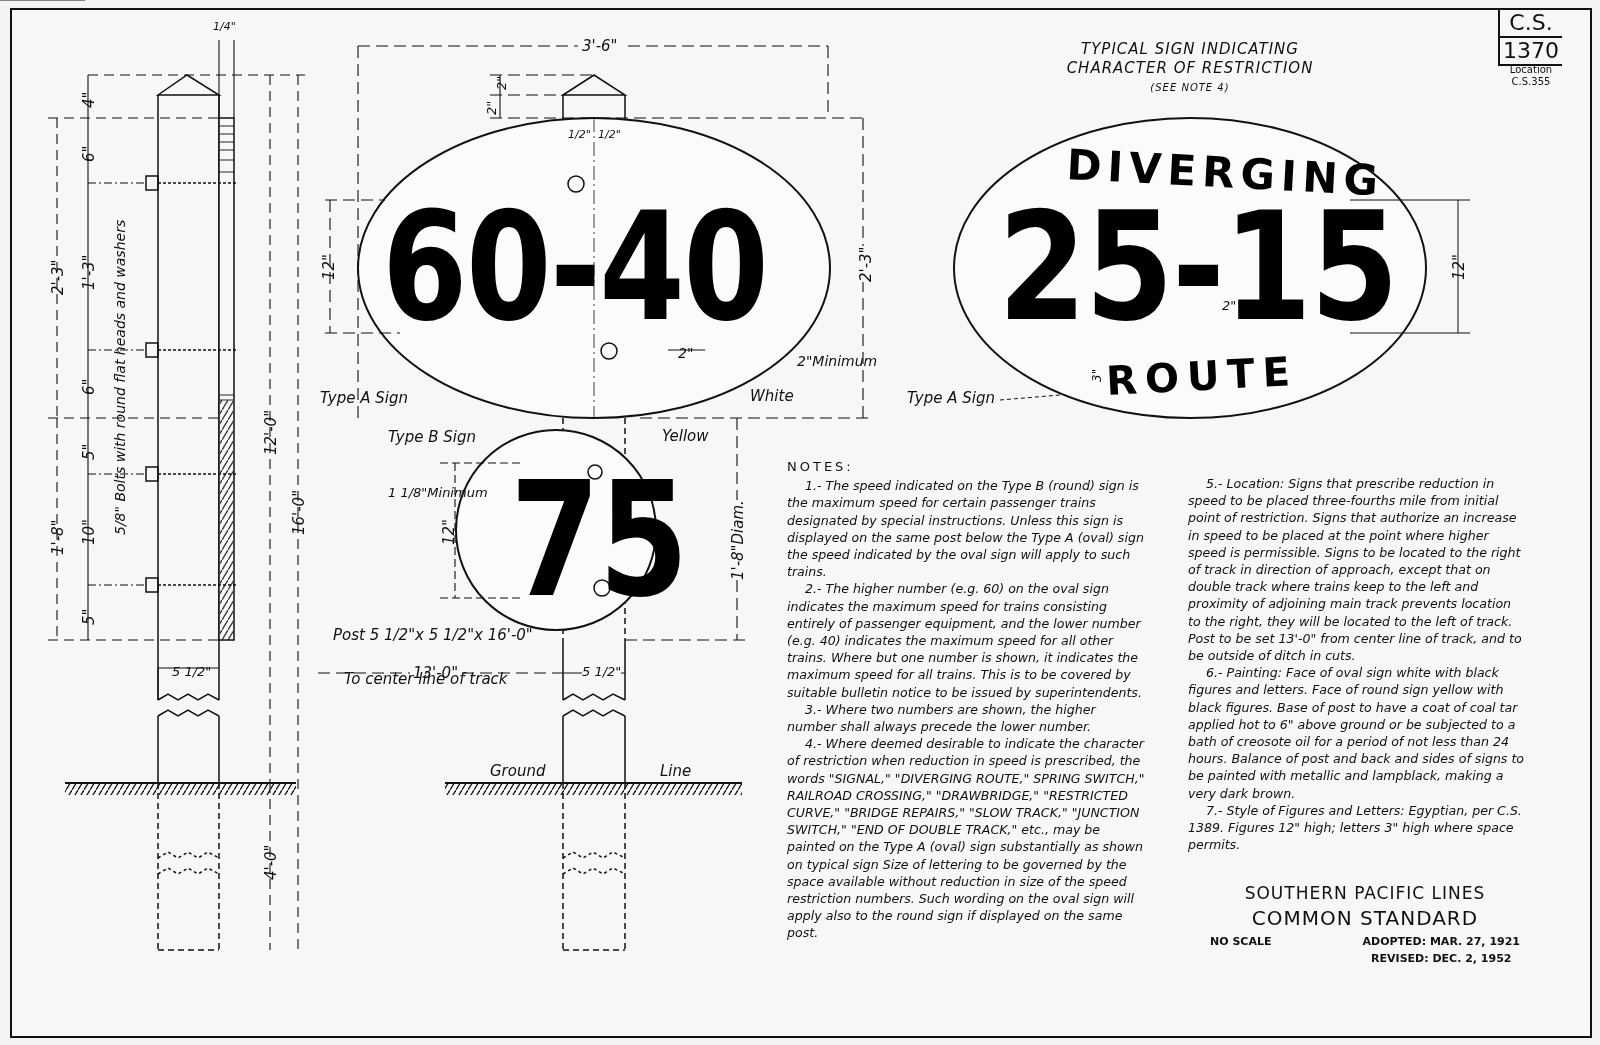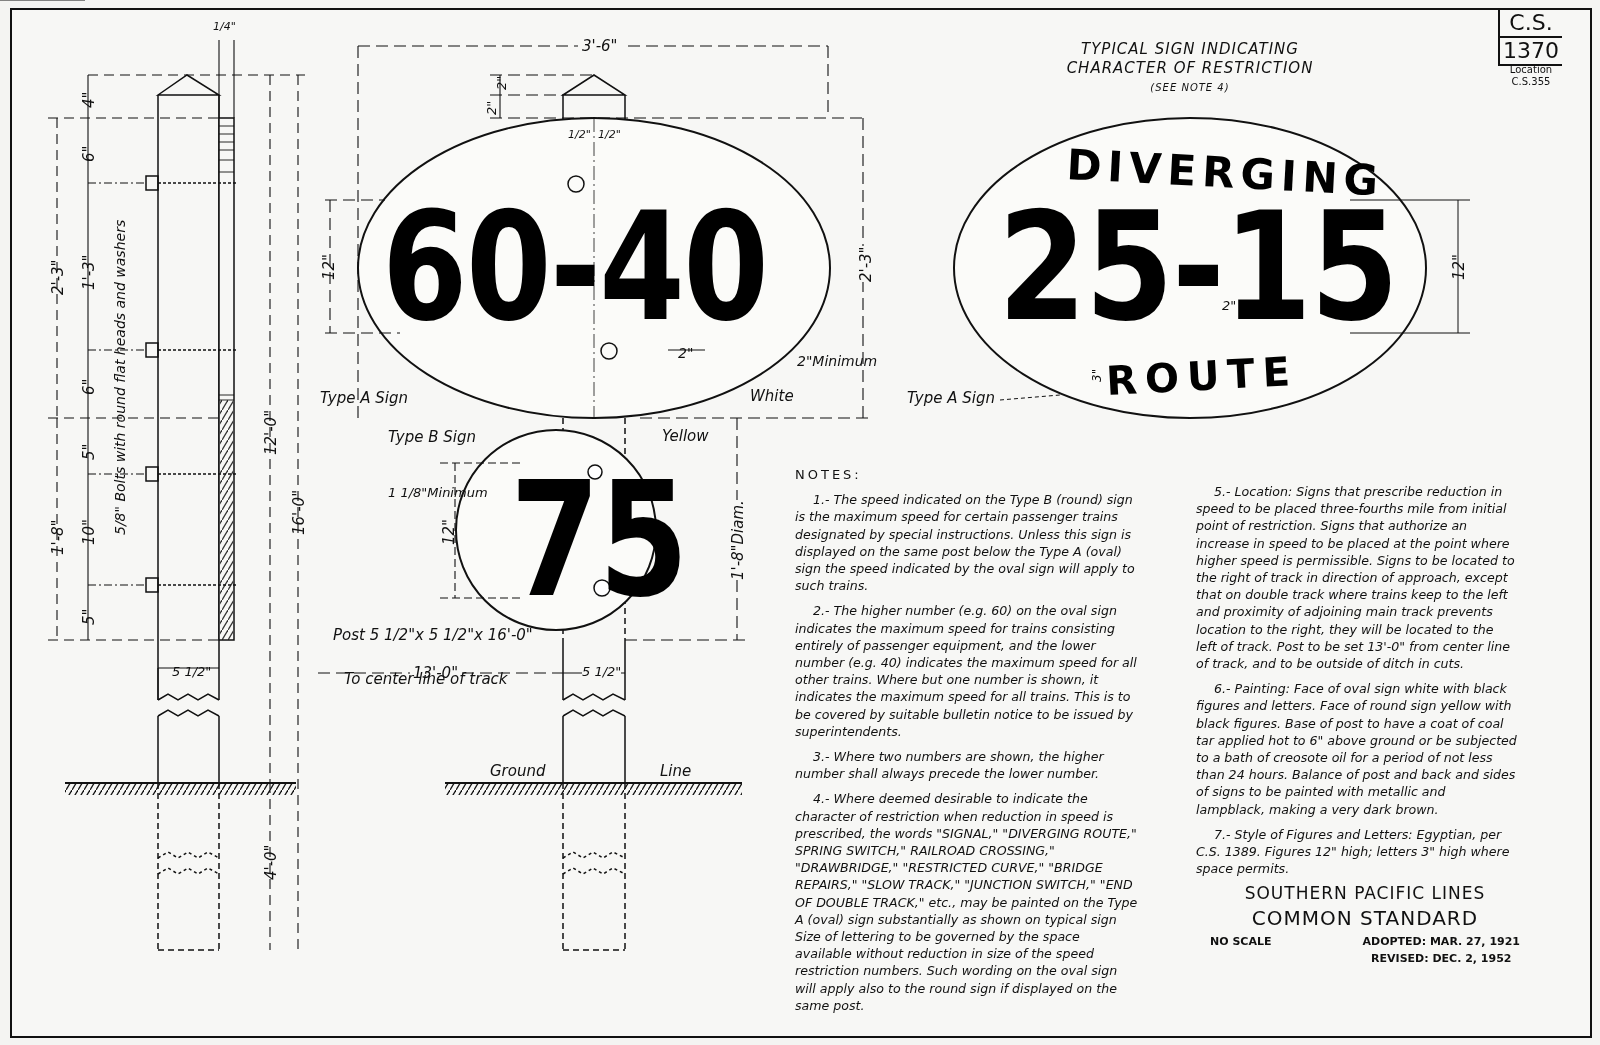--- a/index.html
+++ b/index.html
@@ -3,21 +3,21 @@
 <meta charset="utf-8">
 <style>
   html,body{margin:0;padding:0;background:#f4f4f2;}
   body{width:1600px;height:1045px;position:relative;overflow:hidden;font-family:"DejaVu Sans",sans-serif;color:#111;}
   .sheet{position:absolute;left:10px;top:8px;width:1582px;height:1030px;border:2px solid #111;box-sizing:border-box;background:#f7f7f5;}
   svg.drawing{position:absolute;left:0;top:0;}
   .lbl{position:absolute;font-family:"DejaVu Sans",sans-serif;font-style:italic;font-size:15px;white-space:nowrap;color:#111;}
   .vert{transform-origin:left top;transform:rotate(-90deg);}
   .big{position:absolute;font-family:"DejaVu Sans",sans-serif;font-weight:bold;color:#000;white-space:nowrap;letter-spacing:-2px;transform-origin:left top;}
   .notes{position:absolute;font-family:"DejaVu Sans",sans-serif;font-style:italic;font-size:12.6px;line-height:17.2px;color:#111;}
-  .notes p{margin:8px;text-indent:18px;}
+  .notes p{margin:0;text-indent:18px;}
   .notes .hdr{text-indent:0;font-style:normal;letter-spacing:3px;font-size:13px;margin-bottom:2px;}
   .title-block{position:absolute;left:1210px;top:883px;width:310px;text-align:center;}
   .tb1{font-size:17px;letter-spacing:1px;}
   .tb2{font-size:20px;letter-spacing:1px;margin-top:3px;}
   .tb3{font-size:19px;font-weight:bold;letter-spacing:2px;margin-top:3px;}
   .tb-row{display:flex;justify-content:space-between;font-size:11px;font-weight:bold;margin-top:5px;}
   .csbox{position:absolute;left:1498px;top:10px;width:62px;border:2px solid #111;border-top:none;border-right:none;text-align:center;}
   .csbox .a,.csbox .b{font-size:22px;line-height:26px;}
   .csbox .b{border-top:2px solid #111;}
   .formerly{position:absolute;left:1500px;top:64px;width:62px;text-align:center;font-size:10px;line-height:12px;}

